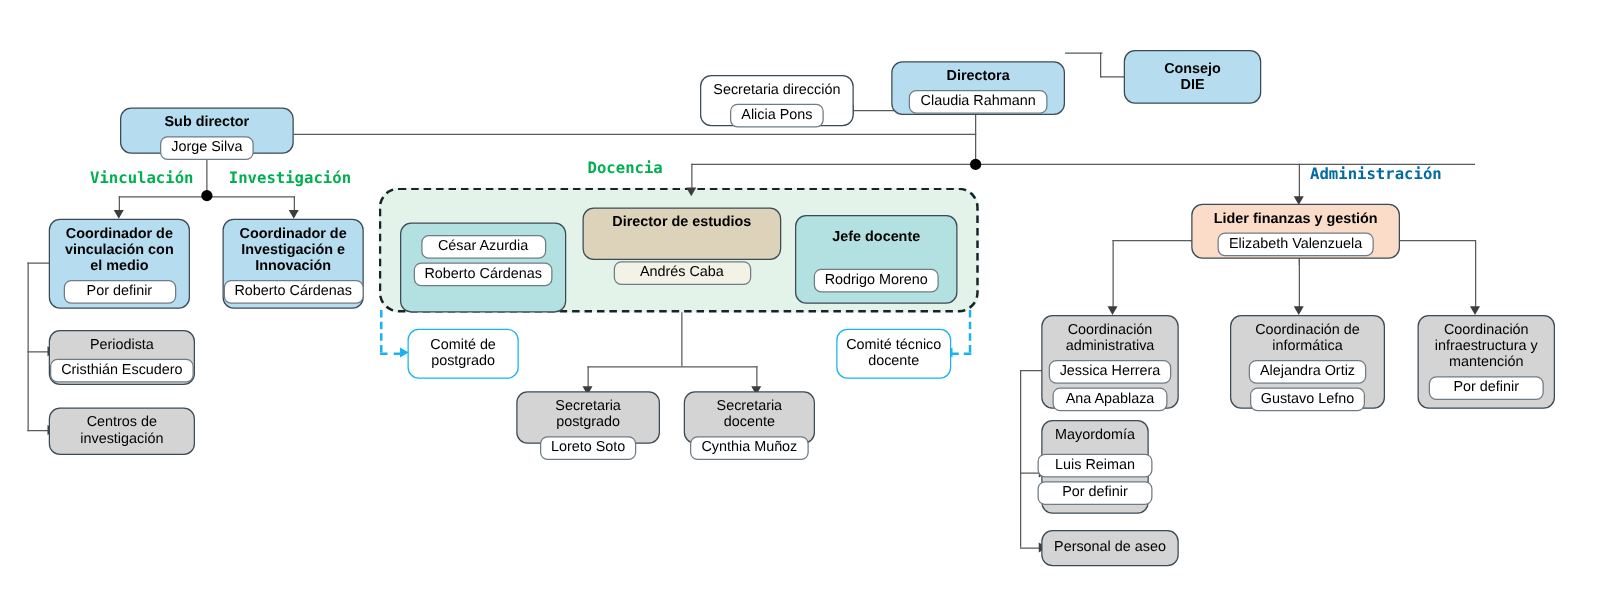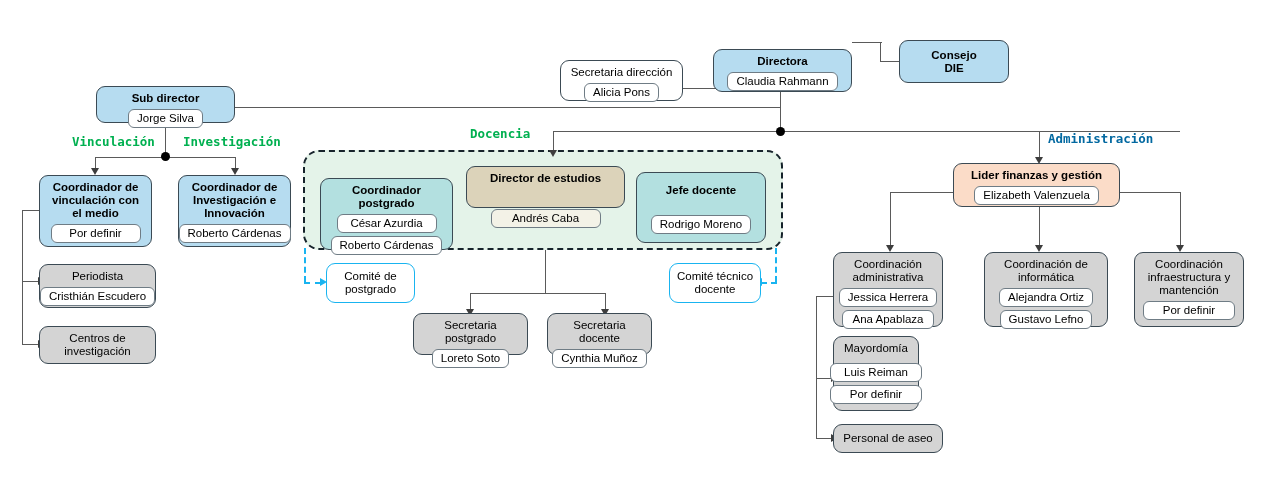--- a/index.html
+++ b/index.html
@@ -174,21 +174,20 @@
   <div class="node fill-gray" style="left:39px;top:264px;width:117px;height:44px;">
     <div class="ttl">Periodista</div>
     <div class="sub">Cristhián Escudero</div>
   </div>
 
   <div class="node fill-gray" style="left:39px;top:326px;width:117px;height:38px;justify-content:center;">
     <div class="ttl">Centros de investigación</div>
   </div>
 
   <div class="node bold fill-teal" style="left:320px;top:178px;width:133px;height:72px;">
-    <div class="ttl">Coordinador postgrado</div>
     <div class="sub" style="min-width:100px;">César Azurdia</div>
     <div class="sub" style="min-width:100px;margin-top:3px;">Roberto Cárdenas</div>
   </div>
 
   <div class="node bold fill-tan" style="left:466px;top:166px;width:159px;height:42px;">
     <div class="ttl">Director de estudios</div>
     <div class="sub" style="min-width:110px;margin-top:24px;">Andrés Caba</div>
   </div>
 
   <div class="node bold fill-teal" style="left:636px;top:172px;width:130px;height:71px;justify-content:space-between;padding-bottom:8px;">

